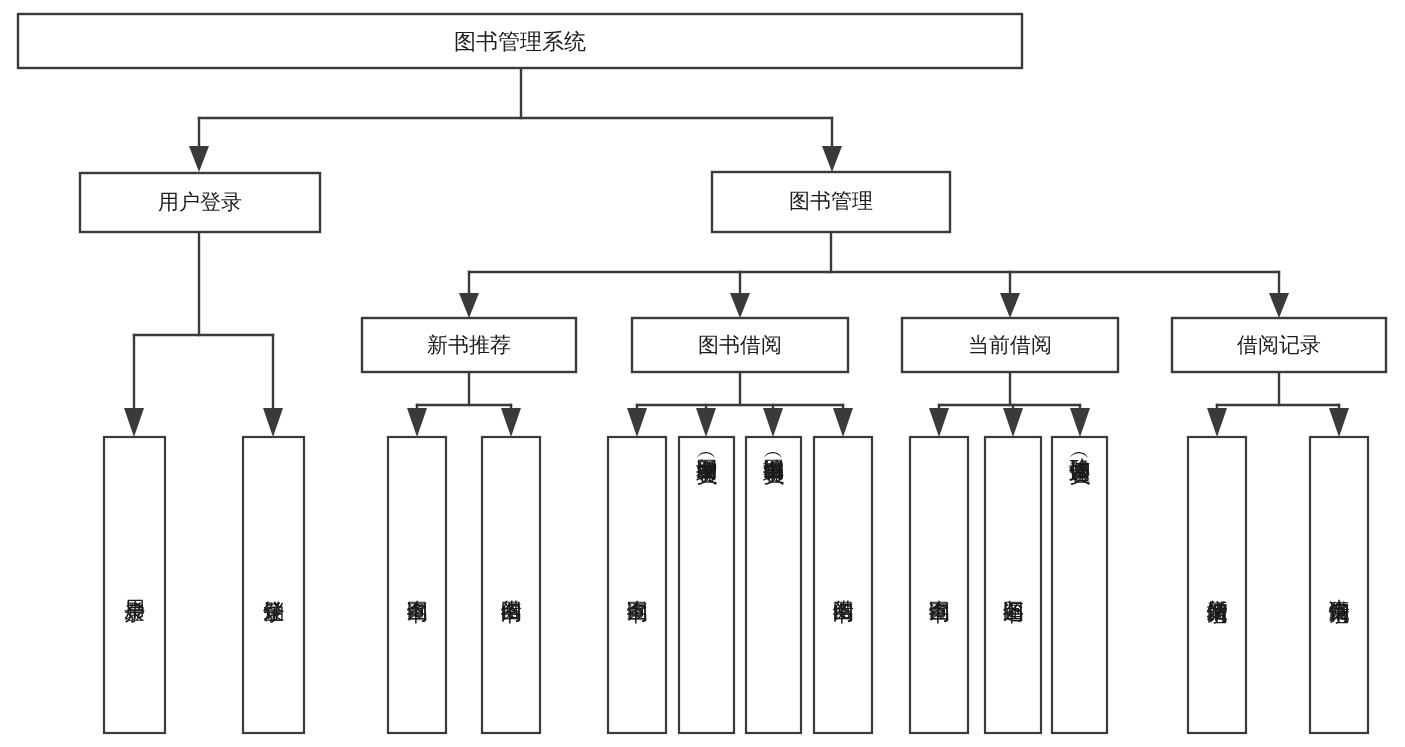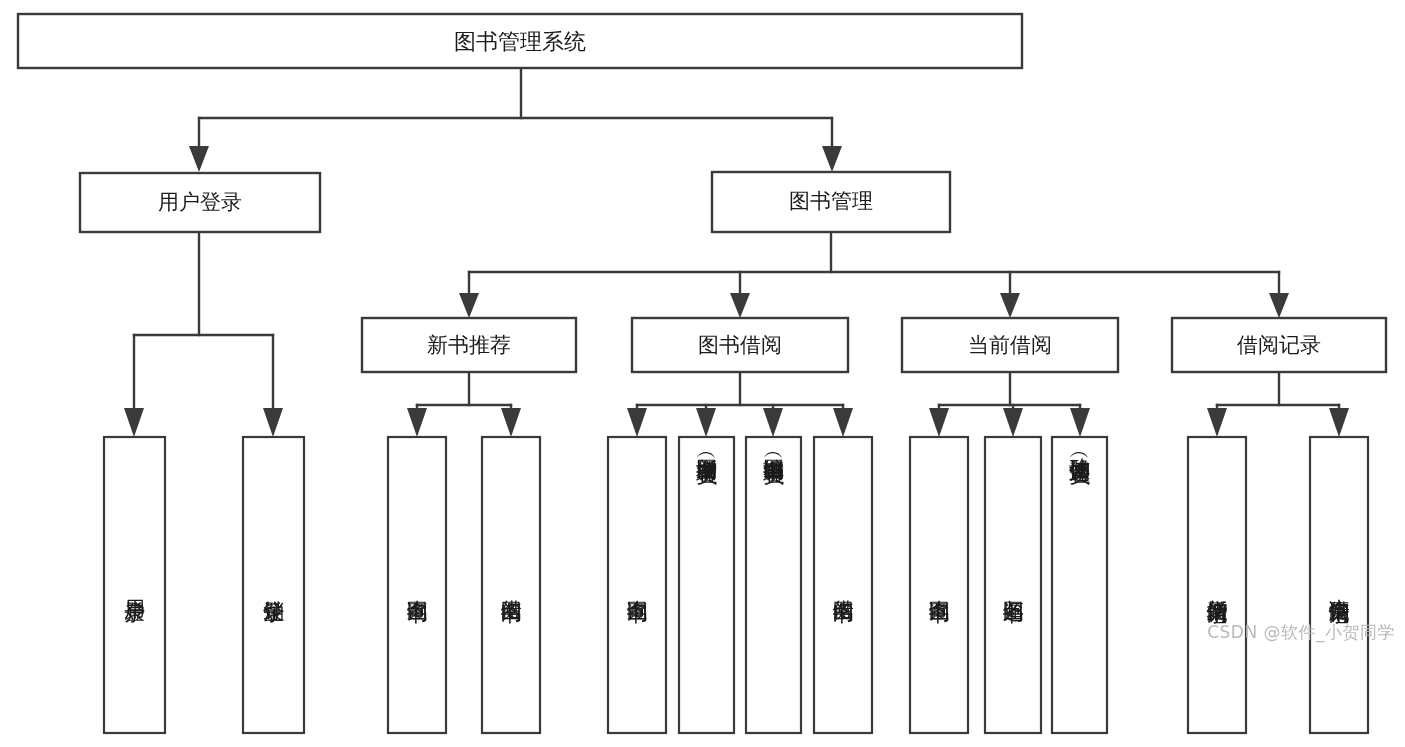--- a/index.html
+++ b/index.html
@@ -229,15 +229,14 @@
   <div class="vlabel" style="left:910px; top:437px; width:58px; height:296px;">查询图书</div>
 
   <div class="vlabel" style="left:985px; top:437px; width:56px; height:296px;">归还图书</div>
 
   <div class="vlabel" style="left:1052px; top:441px; width:55px; height:292px; justify-content:flex-start;">确认归还（管理员）</div>
 
   <div class="vlabel" style="left:1188px; top:437px; width:58px; height:296px;">新增借阅记录</div>
 
   <div class="vlabel" style="left:1310px; top:437px; width:58px; height:296px;">查询借阅记录</div>
 
-  <div id="watermark">CSDN @软件_小贺同学</div>
 
 </div>
 
 </body></html>

